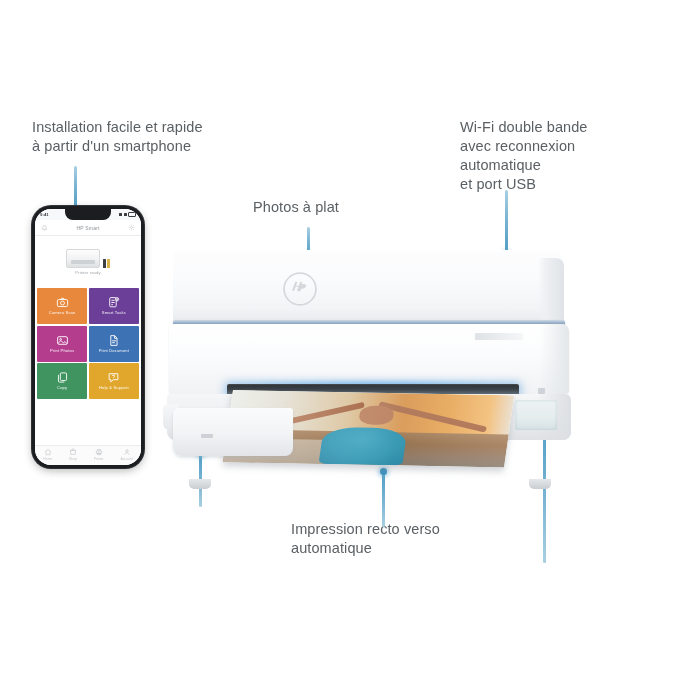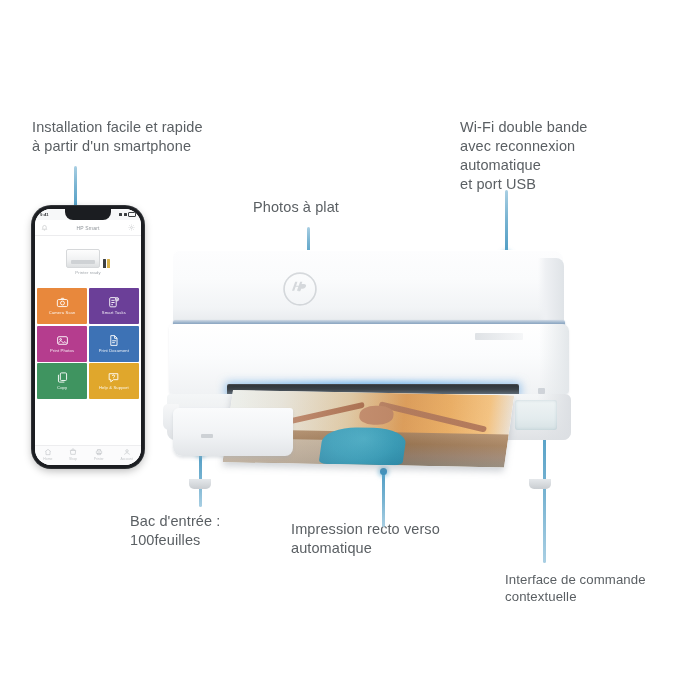--- a/index.html
+++ b/index.html
@@ -279,28 +279,24 @@
   <div class="callout" style="left:32px;top:118px;">Installation facile et rapide
 à partir d'un smartphone</div>
 
   <div class="callout" style="left:253px;top:198px;">Photos à plat</div>
 
   <div class="callout" style="left:460px;top:118px;">Wi-Fi double bande
 avec reconnexion
 automatique
 et port USB</div>
 
-  <div class="callout" style="left:130px;top:512px;">Bac d'entrée :
-100feuilles</div>
 
   <div class="callout" style="left:291px;top:520px;">Impression recto verso
 automatique</div>
 
-  <div class="callout small" style="left:505px;top:571px;">Interface de commande
-contextuelle</div>
 
   <div class="leader" style="left:74px;top:166px;">
     <div class="stem" style="height:44px;"></div>
     <div class="dot" style="left:-2px;top:42px;"></div>
   </div>
 
   <div class="leader" style="left:307px;top:227px;">
     <div class="stem" style="height:32px;"></div>
     <div class="dot" style="left:-2px;top:30px;"></div>
   </div>

